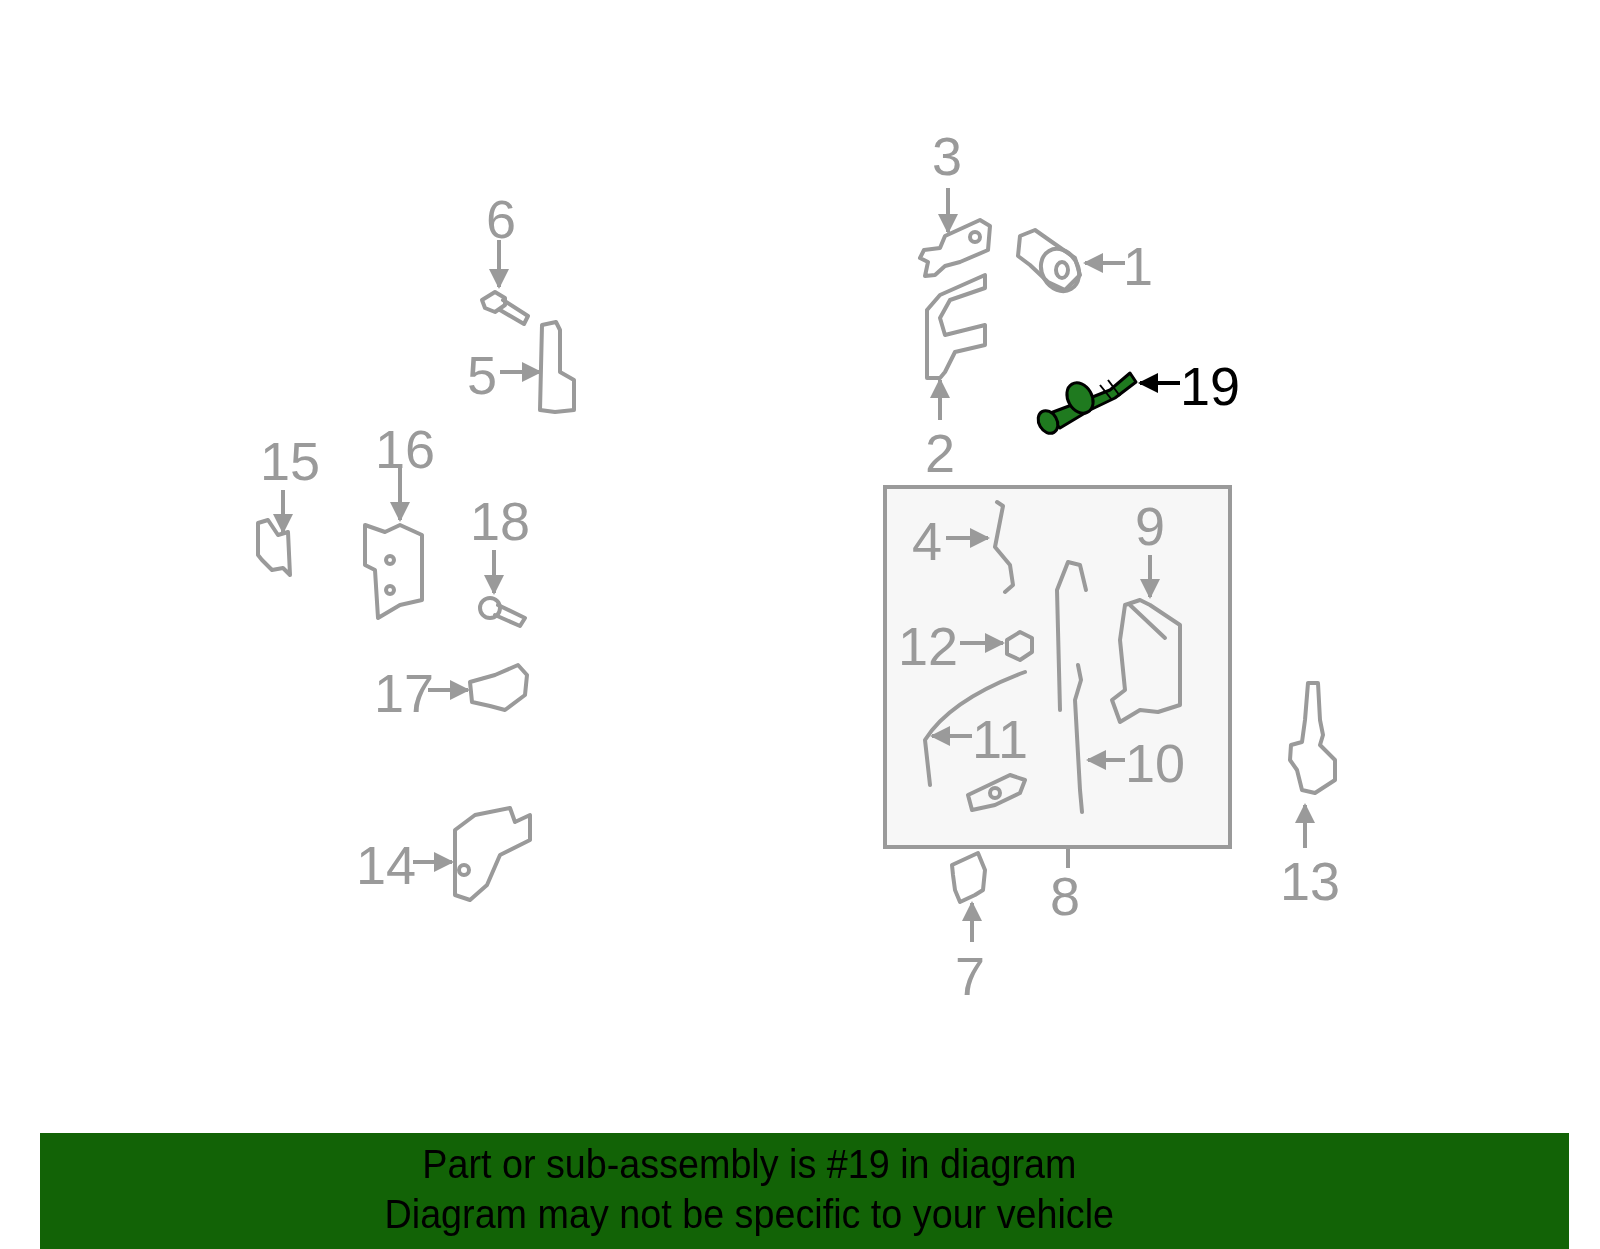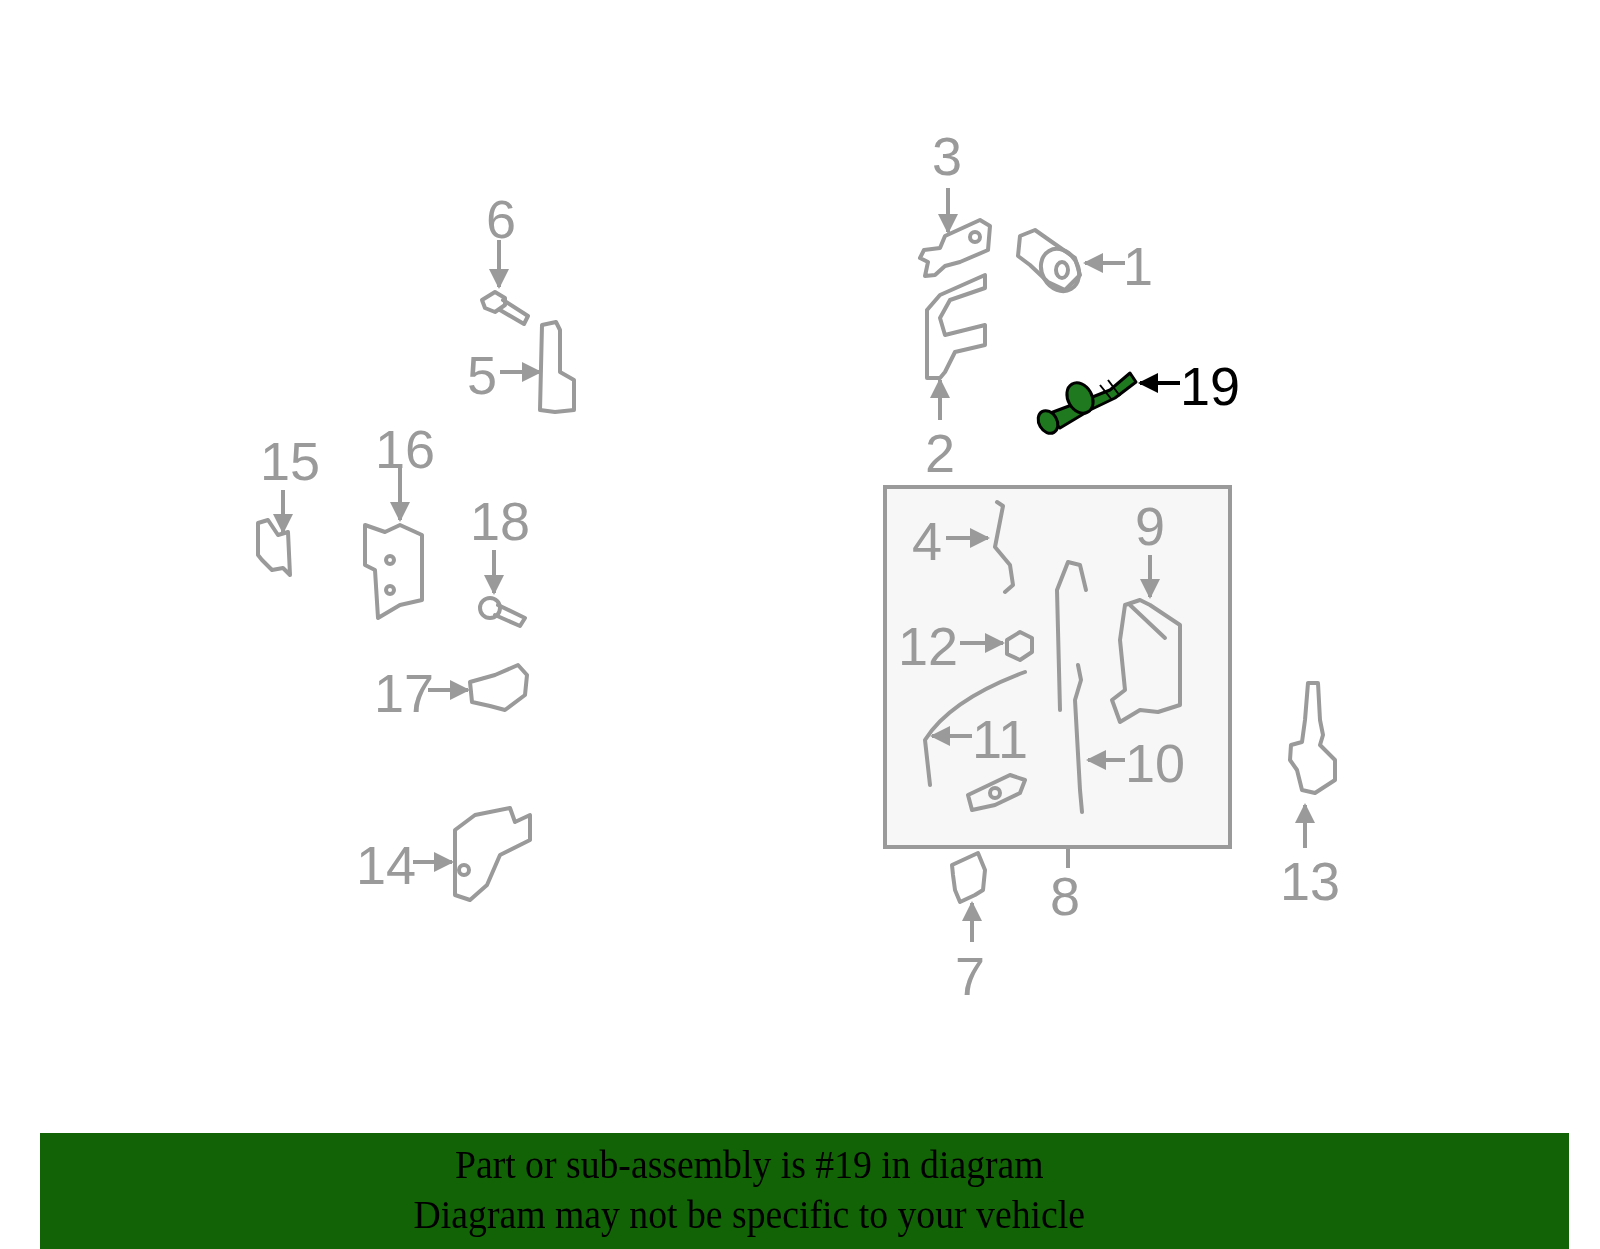--- a/index.html
+++ b/index.html
@@ -7,21 +7,21 @@
          font-family: "Liberation Sans", sans-serif; }
   #diagram { position: absolute; left: 0; top: 0; width: 1600px; height: 1100px; }
   .callout { font-family: "Liberation Sans", sans-serif; font-size: 54px; fill: #9a9a9a; }
   .callout.hl { fill: #000000; }
   .part { fill: none; stroke: #9a9a9a; stroke-width: 4; stroke-linejoin: round; stroke-linecap: round; }
   .lead { stroke: #9a9a9a; stroke-width: 4; fill: none; }
   .hl-part { fill: #1f7a1f; stroke: #000; stroke-width: 3; stroke-linejoin: round; }
   .box { fill: #f7f7f7; stroke: #9a9a9a; stroke-width: 4; }
   #banner { position: absolute; left: 40px; top: 1133px; width: 1529px; height: 116px;
             background: #126306; color: #000; text-align: center;
-            font-family: Liberation Serif, serif; font-size: 41px; line-height: 50px;
+            font-family: Liberation Sans, sans-serif; font-size: 41px; line-height: 50px;
             padding-top: 6px; box-sizing: border-box; }
   #banner div { transform: scaleX(0.92); padding-right: 120px; }
 </style>
 </head>
 <body>
 
 <svg id="diagram" viewBox="0 0 1600 1100" xmlns="http://www.w3.org/2000/svg">
   <defs>
     <marker id="ah" viewBox="0 0 10 10" refX="9" refY="5" markerWidth="5" markerHeight="5" orient="auto">
       <path d="M0,0 L10,5 L0,10 z" fill="#9a9a9a"></path>

